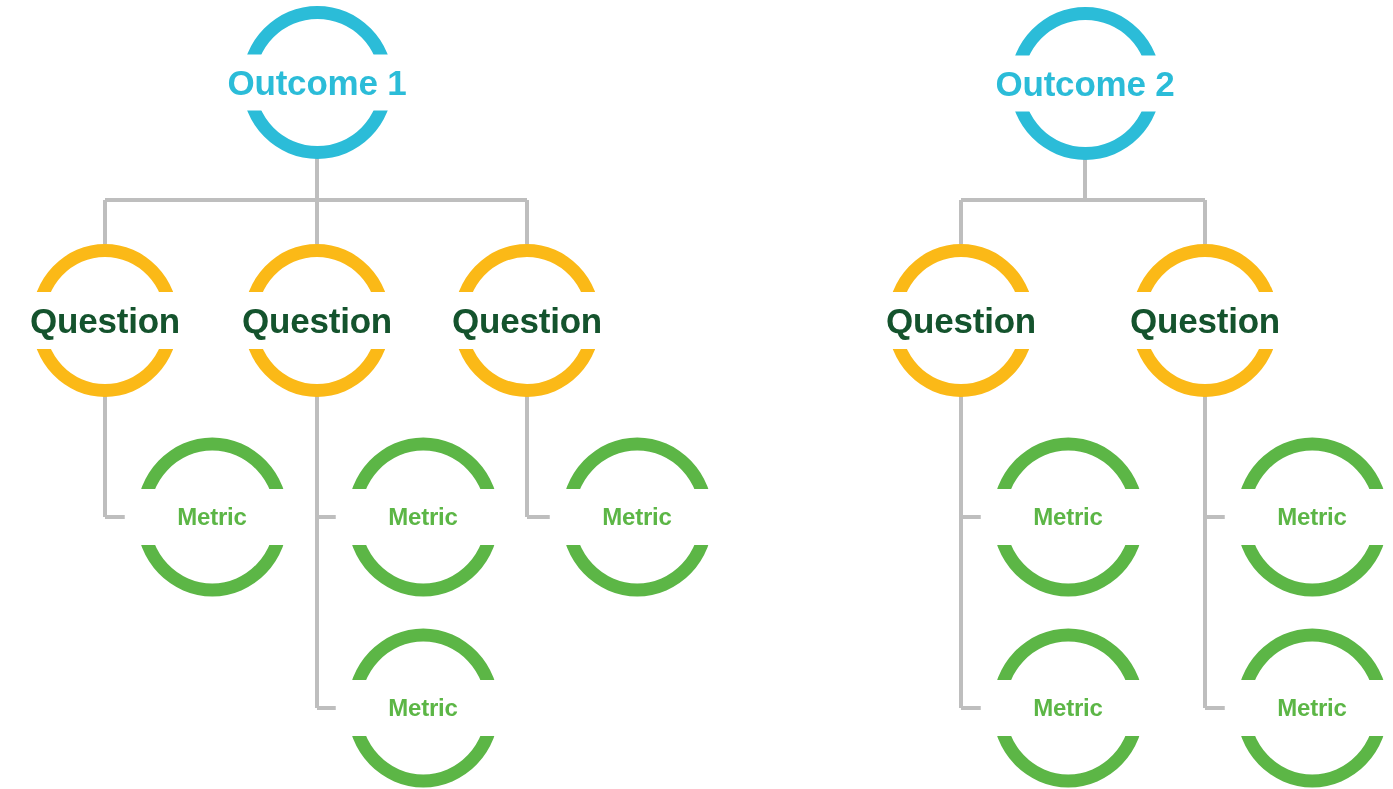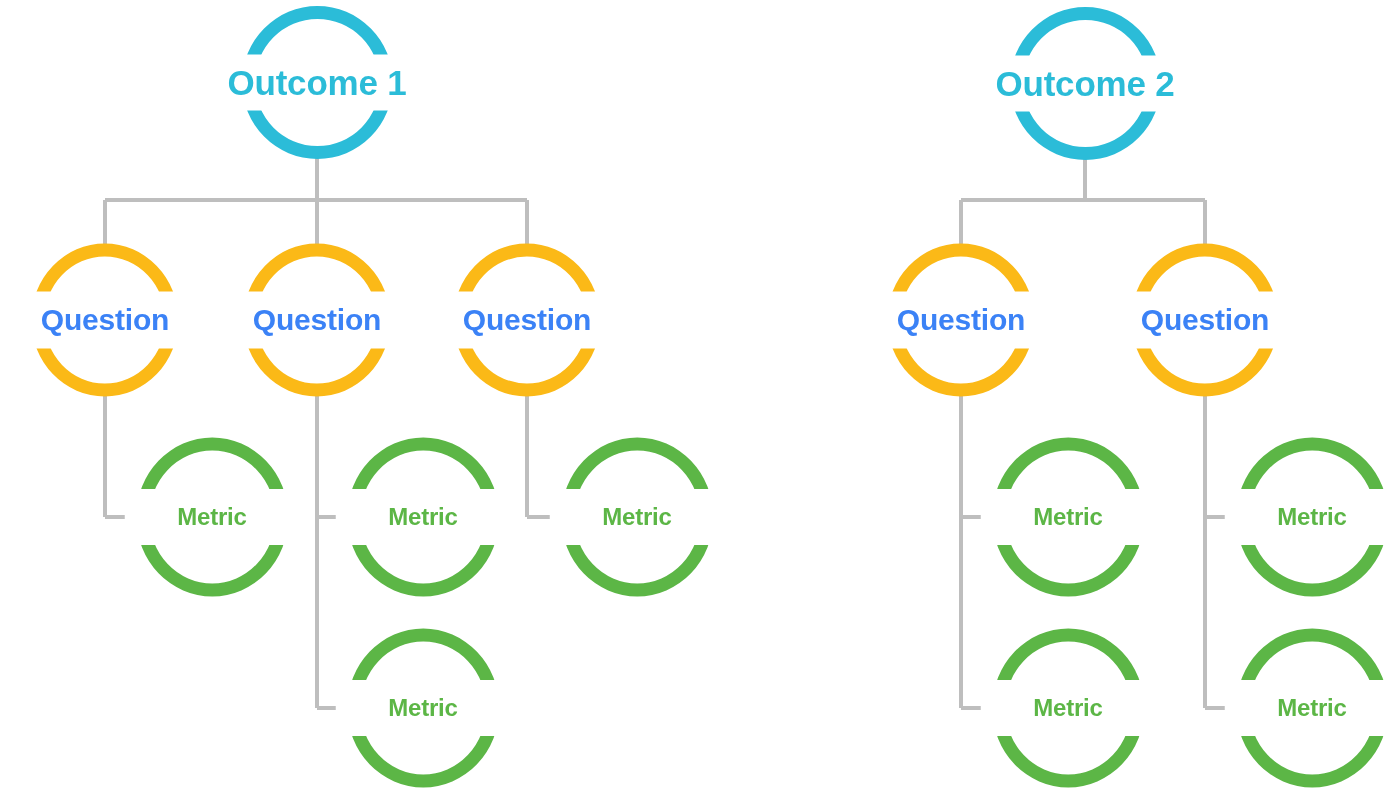--- a/index.html
+++ b/index.html
@@ -80,22 +80,22 @@
     width: 147px;
     height: 153px;
     border-width: 13px;
     border-color: #FBB917;
   }
   .node.question .ring-mask {
     width: 220px;
     height: 57px;
   }
   .node.question .label {
-    color: #3b82f6;
-    font-size: 30px;
+    color: #14532d;
+    font-size: 35px;
   }
 
   
   .node.metric .ring {
     width: 152px;
     height: 159px;
     border-width: 13px;
     border-color: #5CB646;
   }
   .node.metric .ring-mask {

